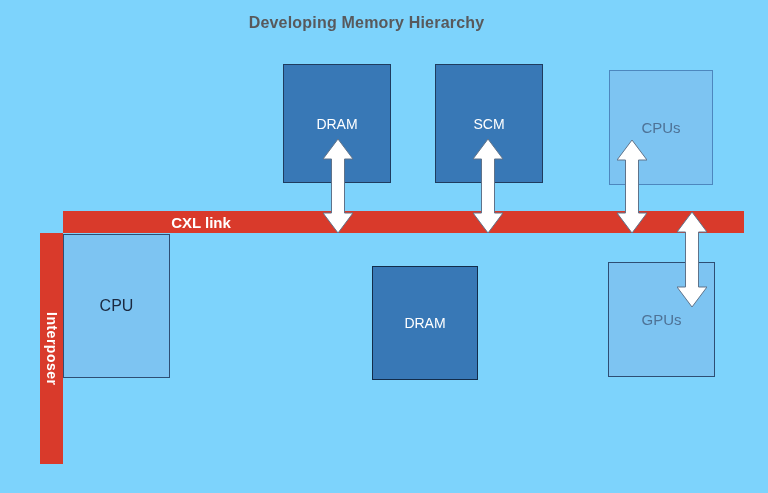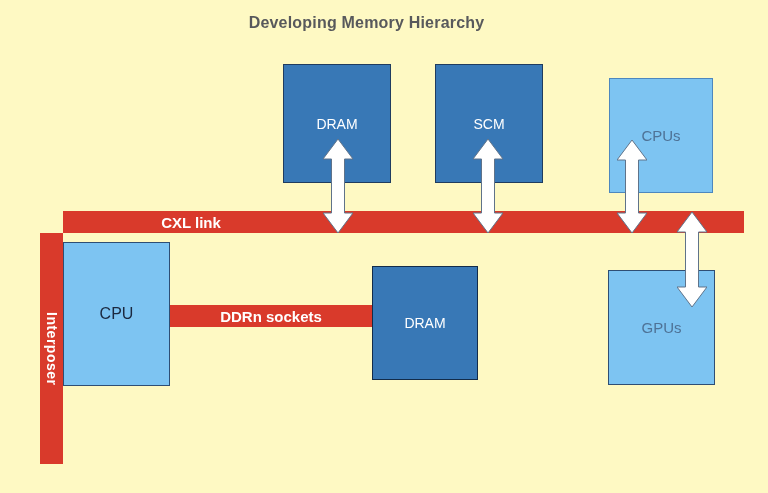--- a/index.html
+++ b/index.html
@@ -12,21 +12,21 @@
     --dark-text:#1B2940;
     --dark-box-border:#1F3C5F;
     --light-box-border:#2E4E74;
     --arrow-outline:#5F738A;
   }
   html,body{margin:0;padding:0;background:#ffffff;}
   body{font-family:"Liberation Sans", sans-serif;}
   .stage{
     position:relative;
     width:768px;height:493px;
-    background:#fef9c3;
+    background:#7dd3fc;
     overflow:hidden;
   }
   .title{
     position:absolute;
     left:0;top:14px;width:733px;
     text-align:center;
     font-size:16px;font-weight:bold;
     color:var(--title-text);
     letter-spacing:.2px;
   }
@@ -39,41 +39,40 @@
   .box.dark{
     background:var(--dark-blue);
     border:1px solid var(--dark-box-border);
     color:var(--white-text);
     font-size:14px;
   }
   .box.light{
     background:var(--light-blue);
     border:1px solid var(--light-box-border);
     font-size:15px;
-    margin-top:8px;
   }
   .box.light.accent-label{color:var(--light-box-text);font-weight:500;}
   .box.light.dark-label{color:var(--dark-text);font-weight:500;font-size:16px;}
   #box-dram-top{left:283px;top:64px;width:108px;height:119px;}
   #box-scm{left:435px;top:64px;width:108px;height:119px;text-align:center;}
   #box-cpus{left:609px;top:70px;width:104px;height:115px;border-color:#4D87BE;}
   #box-cpu{left:63px;top:234px;width:107px;height:144px;}
   #box-hbm{left:63px;top:350px;width:107px;height:115px;}
   #box-dram-mid{left:372px;top:266px;width:106px;height:114px;border-color:#122C4A;}
   #box-gpus{left:608px;top:262px;width:107px;height:115px;}
 
   .bus{
     position:absolute;
     background:var(--red);
     color:var(--white-text);
     font-weight:bold;
   }
   #bus-cxl{left:63px;top:211px;width:681px;height:22px;}
   #bus-cxl .bus-label{
-    position:absolute;left:2px;top:0;width:220px;height:22px;
+    position:absolute;left:12px;top:0;width:220px;height:22px;
     display:flex;align-items:center;justify-content:center;
     font-size:15px;
     padding-left:16px;
   }
   #bus-ddrn{
     left:170px;top:305px;width:202px;height:22px;
     display:flex;align-items:center;justify-content:center;
     font-size:15px;
   }
   #bus-interposer{
@@ -118,23 +117,20 @@
   </div>
 
   <div class="bus" id="bus-interposer">
     <span class="vertical-label">Interposer</span>
   </div>
 
   <div class="box light dark-label" id="box-cpu">
     <span>CPU</span>
   </div>
 
-  <div class="bus" id="bus-ddrn">
-    <span>DDRn sockets</span>
-  </div>
 
   <div class="box dark" id="box-dram-mid">
     <span>DRAM</span>
   </div>
 
   <div class="box light accent-label" id="box-gpus">
     <span>GPUs</span>
   </div>
 
   <div class="arrow" id="arrow-dram-cxl">

